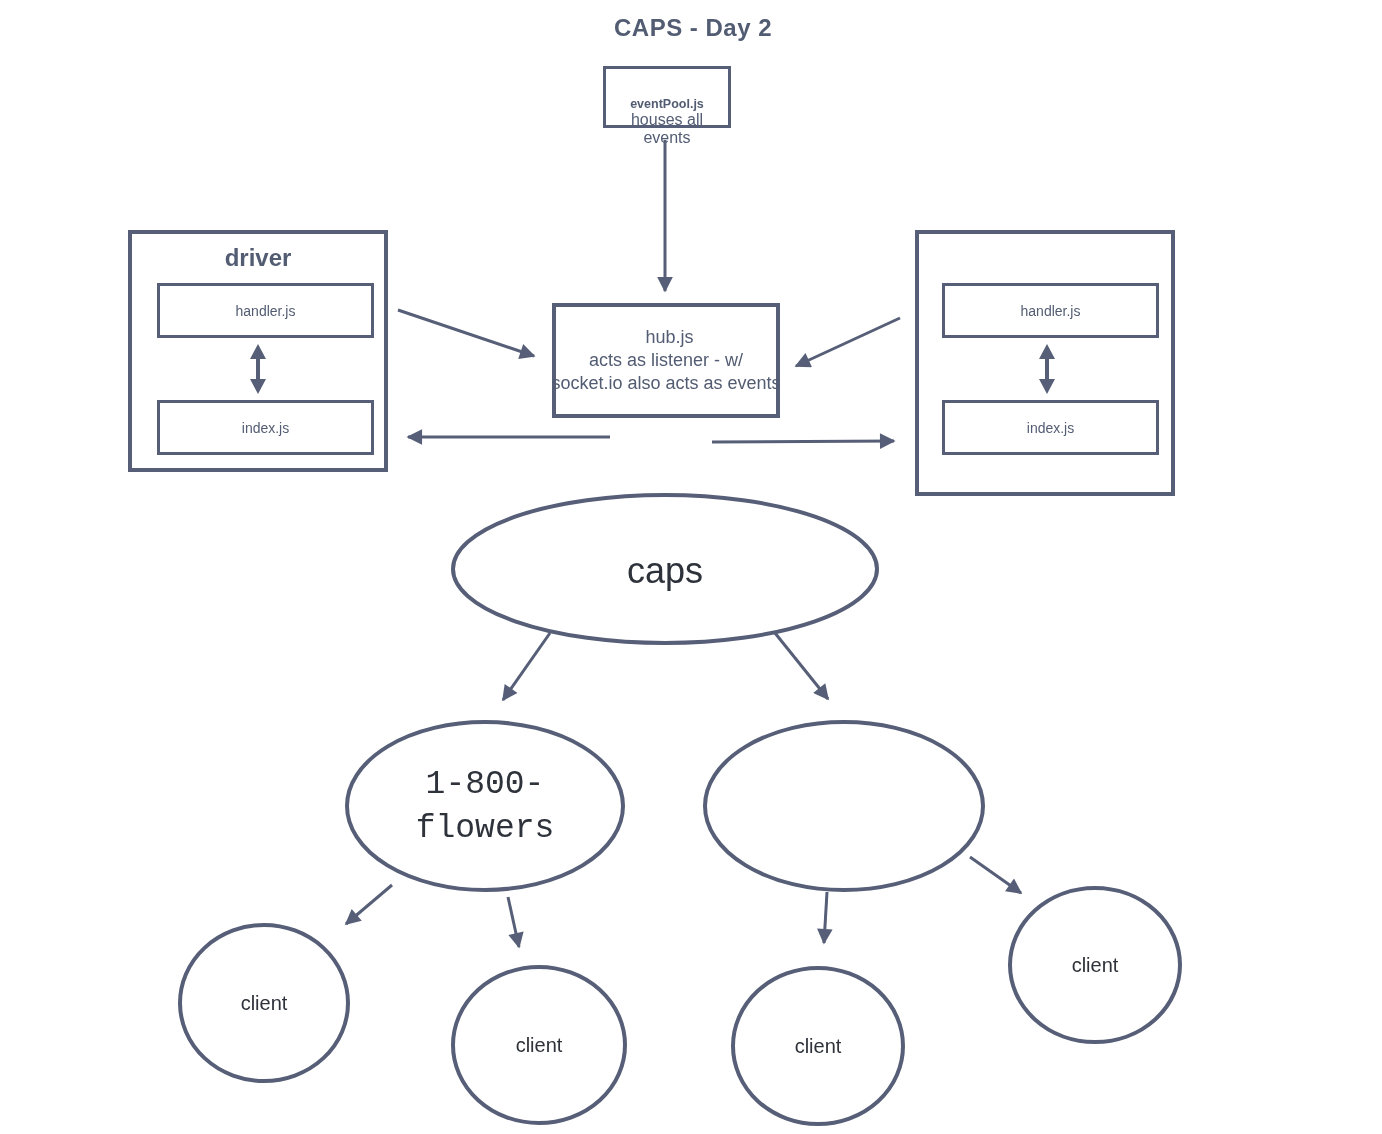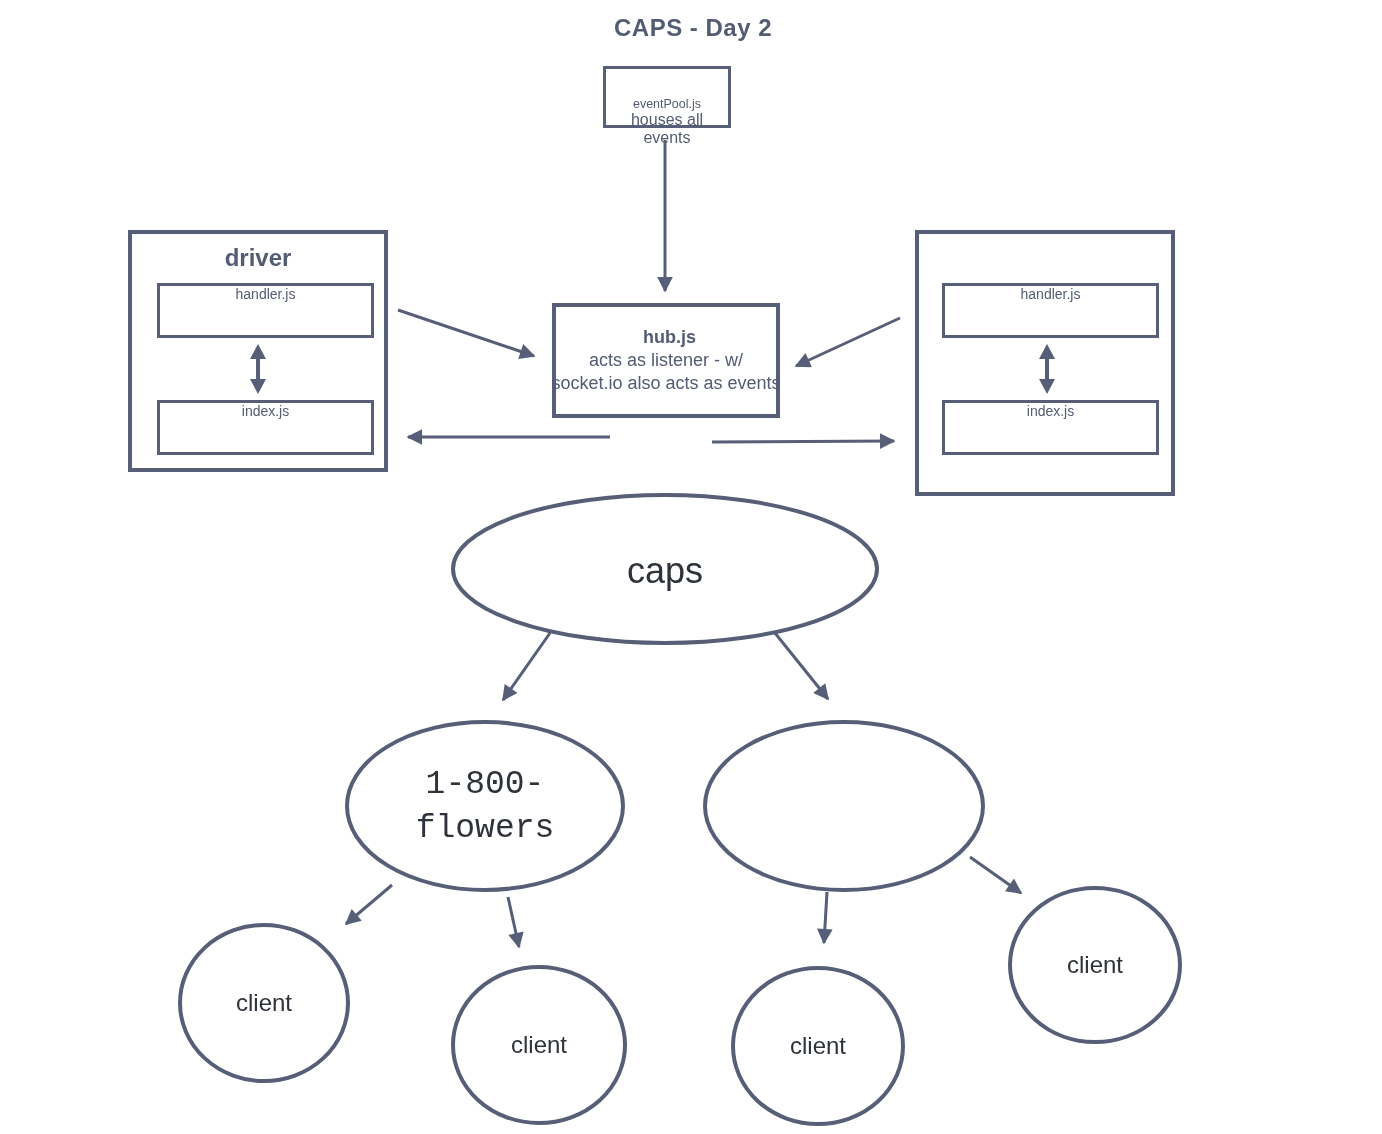--- a/index.html
+++ b/index.html
@@ -23,47 +23,47 @@
     font-size:24px;font-weight:bold;color:var(--slate_text);
     letter-spacing:.5px;white-space:nowrap;margin-left:28px;
   }
   .box{border:3px solid var(--line);background:#fff;}
   .box-4{border-width:4px;}
   .eventpool{
     left:603px;top:66px;width:128px;height:62px;
     display:flex;flex-direction:column;align-items:center;justify-content:space-evenly;
     color:var(--slate_text);text-align:center;
   }
-  .eventpool .name{font-size:12.5px;font-weight:normal;margin-top:28px;}
+  .eventpool .name{font-size:12.5px;font-weight:bold;margin-top:28px;}
   .eventpool .desc{font-size:16px;}
   .group-box{background:transparent;}
   .group-title{
     left:0;right:0;top:10px;text-align:center;
     font-size:24px;font-weight:bold;color:var(--slate_text);
   }
   .file-box{
     left:25px;width:217px;height:55px;border:3px solid var(--line);background:#fff;
-    display:flex;justify-content:center;
+    display:flex;align-items:center;justify-content:center;
     font-size:14px;color:var(--slate_text);
   }
   .hub-box{
     left:552px;top:303px;width:228px;height:115px;
     display:flex;flex-direction:column;align-items:center;justify-content:center;
     color:var(--slate_text);text-align:center;
   }
   .hub-box .line{font-size:18px;line-height:23px;white-space:nowrap;}
-  .hub-box .name{font-weight:bold;padding-left:7px;}
+  .hub-box .name{font-weight:normal;padding-left:7px;}
   .node-label{
     transform:translate(-50%,-50%);text-align:center;color:var(--dark_text);white-space:nowrap;
   }
   .caps-label{left:665px;top:571px;font-size:36px;}
   .oval-label{font-size:33px;line-height:44px;font-family:Liberation Mono, monospace;}
   .flowers-label{left:485px;top:807px;}
   .acme-label{left:844px;top:807px;}
-  .client-label{font-size:24px;}
+  .client-label{font-size:20px;}
 </style>
 </head>
 <body>
 
 <div class="canvas">
 
   <svg class="layer" viewBox="0 0 1382 1134">
     <defs>
       <marker id="ah" viewBox="0 0 10 10" refX="9" refY="5" markerWidth="6.5" markerHeight="5.2" orient="auto-start-reverse">
         <path d="M0,0 L10,5 L0,10 Z" class="head"></path>

